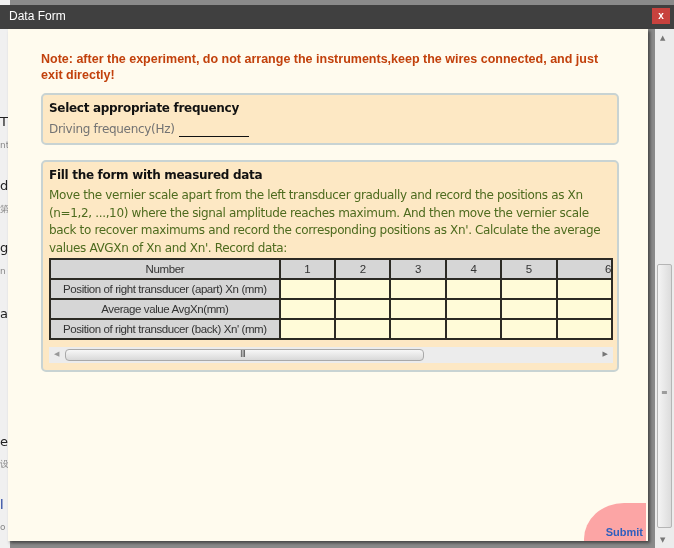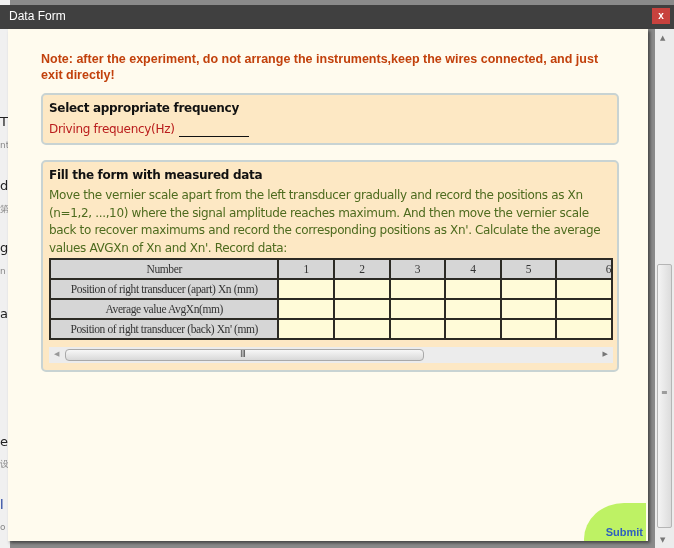--- a/index.html
+++ b/index.html
@@ -64,57 +64,57 @@
   .panel {
     position:absolute; left:33px; width:578px;
     background:#fde8c4; border:2px solid #c8d3d3; border-radius:5px;
     box-sizing:border-box;
   }
   .panel-title {
     position:absolute; left:6px; font-weight:bold; font-size:12px; color:#111;
     font-family:"DejaVu Sans", sans-serif; letter-spacing:-0.3px;
   }
   .field-label {
-    position:absolute; left:6px; font-size:12px; color:#b91c1c;
+    position:absolute; left:6px; font-size:12px; color:#737373;
     font-family:"DejaVu Sans", sans-serif; letter-spacing:-0.3px;
   }
   .blank {
     position:absolute; height:0; border-bottom:1px solid #111;
   }
   .para {
     position:absolute; left:6px; width:560px; font-size:12px; line-height:17.5px;
     color:#4d6b1e; letter-spacing:-0.35px;
   }
   .grid-wrap {
     position:absolute; left:6px; top:96px; width:564px; height:90px; overflow:hidden;
   }
   table.grid {
     border-collapse:collapse; table-layout:fixed;
-    font-size:11.5px; font-family:Liberation Serif, serif; letter-spacing:-0.4px;border-radius:9px;
+    font-size:11.5px; font-family:Liberation Sans, sans-serif; letter-spacing:-0.4px;border-radius:9px;
   }
   table.grid td {
     border:2px solid #2c2a24; height:18px; padding:0; text-align:center; color:#333;
     white-space:nowrap; overflow:hidden;
   }
   table.grid td.hdr { background:#d6d6d6; }
   table.grid td.cell { background:#fffbd8; }
   .hscroll {
     position:absolute; left:6px; top:185px; width:564px; height:16px; background:#ececec;
   }
   .hscroll .lft { position:absolute; left:5px; top:3px; font-size:7px; color:#999; }
   .hscroll .rgt { position:absolute; right:5px; top:3px; font-size:7px; color:#777; }
   .hscroll .thumb {
     position:absolute; left:16px; top:2px; width:359px; height:12px;
     background:linear-gradient(#f7f7f7,#d9d9d9); border:1px solid #a9a9a9; border-radius:4px;
     box-sizing:border-box;
   }
   .hscroll .grip { position:absolute; left:174px; top:-1px; font-size:9px; color:#555; letter-spacing:-1px; }
   .submit {
     position:absolute; left:584px; top:498px; width:62px; height:38px;
-    background:#bef264; border-top-left-radius:40px 36px;
+    background:#fca5a5; border-top-left-radius:40px 36px;
     overflow:hidden;
   }
   .submit span {
     position:absolute; right:3px; bottom:3px; font-size:11px; font-weight:bold; color:#2e5fbe;
     font-family:"Liberation Sans", sans-serif;
   }
 </style>
 </head>
 <body>
 

